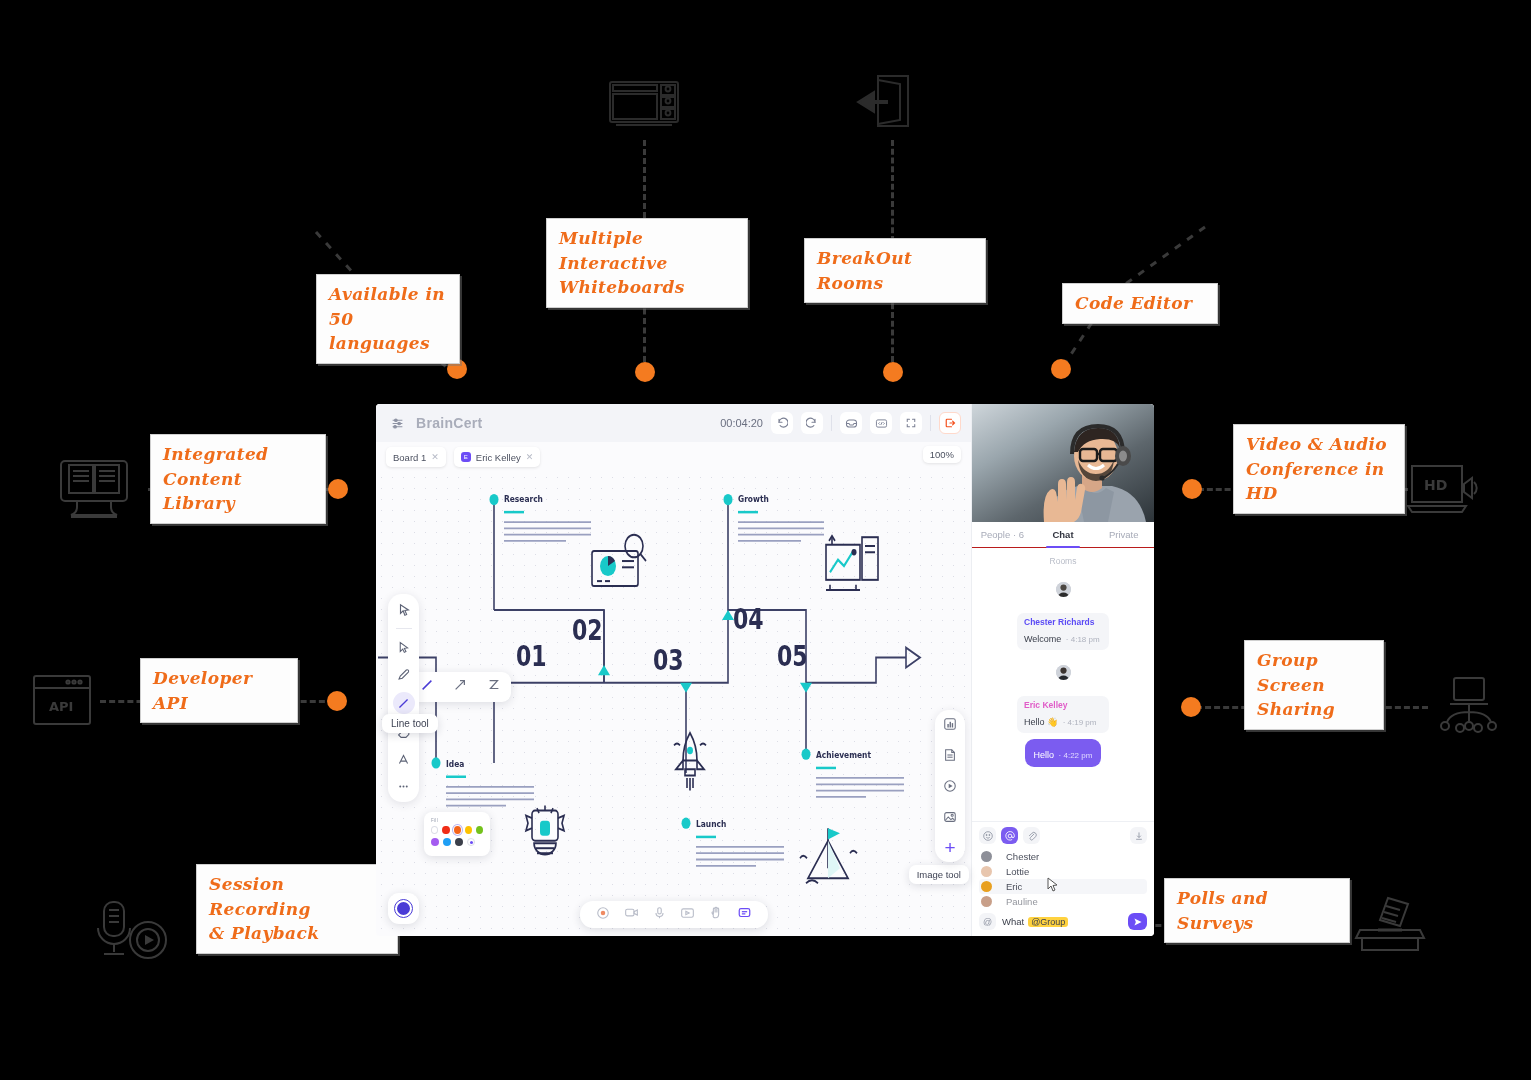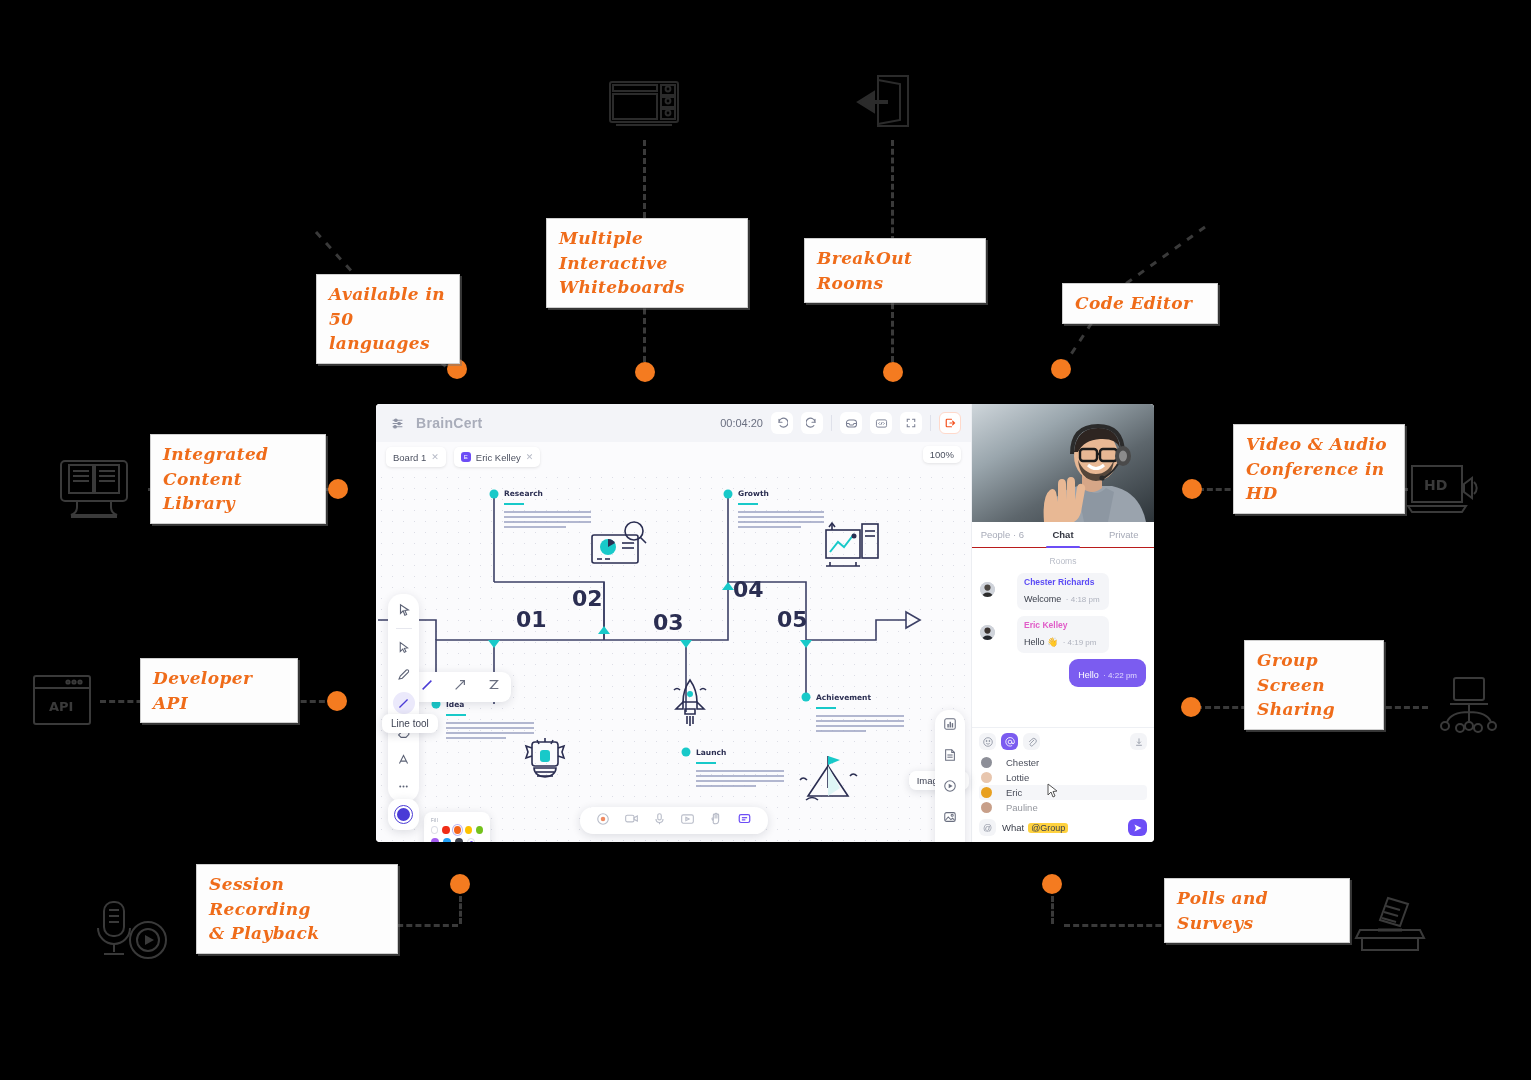--- a/index.html
+++ b/index.html
@@ -35,21 +35,21 @@
     border-top:3px dashed #3a3a3a;
   }
   .dashline.vert{ border-top:none; border-left:3px dashed #3a3a3a; }
   .dashdiag{ position:absolute; }
 
   .sideicon{ position:absolute; }
   .sideicon svg{ display:block; }
 
   
   #app{
-    position:absolute; left:376px; top:404px; width:778px; height:438px;
+    position:absolute; left:376px; top:404px; width:778px; height:532px;
     background:#fff; border-radius:4px; overflow:hidden;
     display:flex;
   }
   #board-pane{ width:595px; position:relative; background:#fbfbfd; }
 
   .topbar{
     height:38px; background:#f3f4f8; display:flex; align-items:center;
     padding:0 10px; gap:8px;
   }
   .tb-logo{ color:#a9adba; font-size:14px; font-weight:700; letter-spacing:.3px; }
@@ -151,21 +151,21 @@
     background:linear-gradient(150deg,#cfd6db 0%,#9aa6ad 30%,#5d666c 62%,#2d3439 100%);
   }
   .v-person{position:absolute;right:4px;bottom:0;width:120px;height:104px;}
   .chattabs{ height:26px;display:flex;align-items:center;border-bottom:1px solid #b91c1c; }
   .ct{ flex:1;text-align:center;font-size:9.5px;color:#a7abb8;position:relative;height:100%;
        display:flex;align-items:center;justify-content:center;}
   .ct.active{ color:#31343f;font-weight:700;}
   .ct.active:after{content:"";position:absolute;bottom:-1px;left:22%;right:22%;height:2.5px;background:#6c4df6;border-radius:2px;}
   .chatbody{flex:1;padding:6px 8px 0;overflow:hidden;position:relative;}
   .daysep{text-align:center;font-size:8.5px;color:#b9bdc8;margin:2px 0 7px;}
-  .msg{display:flex;gap:22px;margin-bottom:6px;align-items:flex-start;}
+  .msg{display:flex;gap:16px;margin-bottom:6px;align-items:center;flex-direction:column;}
   .msg .av{width:15px;height:15px;border-radius:50%;flex:none;margin-top:9px;overflow:hidden;background:#c8ccd4;}
   .bub{background:#f4f5f8;border-radius:7px;padding:4px 7px;min-width:92px;}
   .bub .nm{font-size:8.5px;font-weight:700;margin-bottom:1px;}
   .bub .tx{font-size:9px;color:#3c404c;}
   .bub .tm{font-size:8px;color:#aeb2be;}
   .msg.out{justify-content:flex-end;}
   .bub.out{background:#7b5cf0;color:#fff;border-radius:9px;padding:5px 9px;min-width:0;}
   .bub.out .tx{color:#fff;font-size:9px;}
   .bub.out .tm{color:#e0d8ff;font-size:8px;}
 

